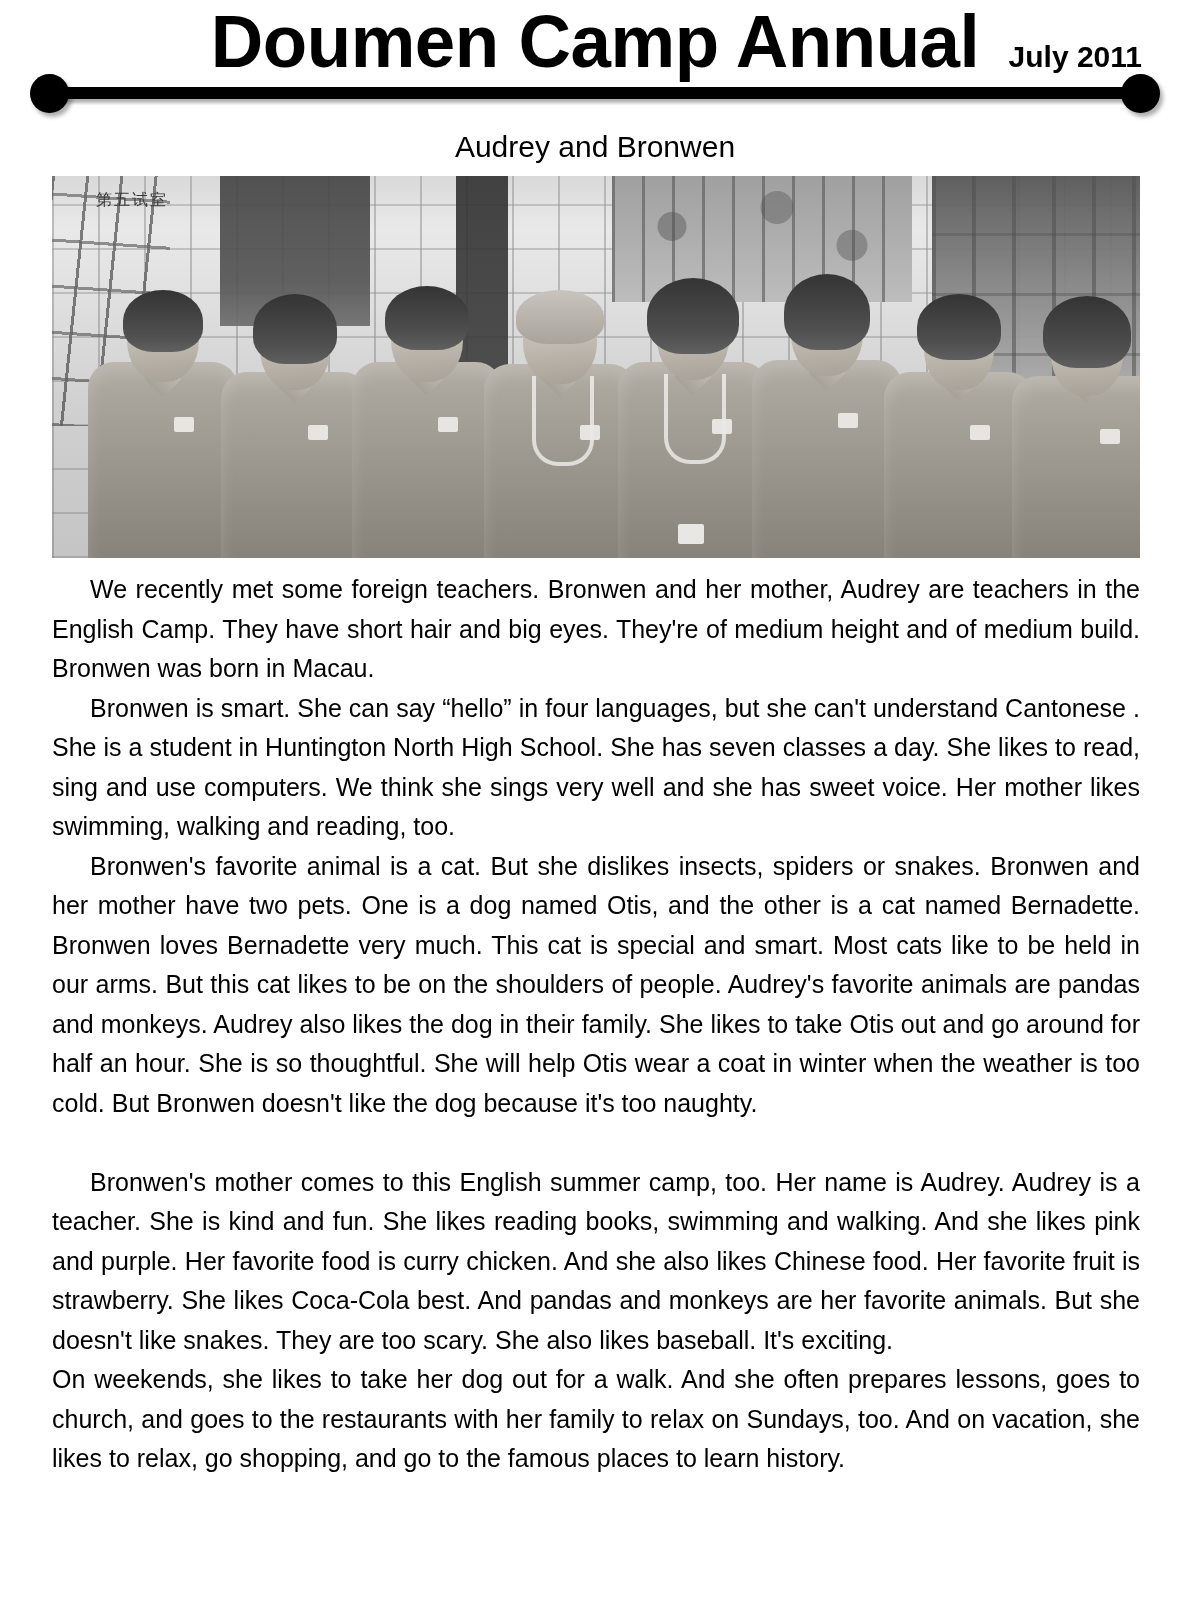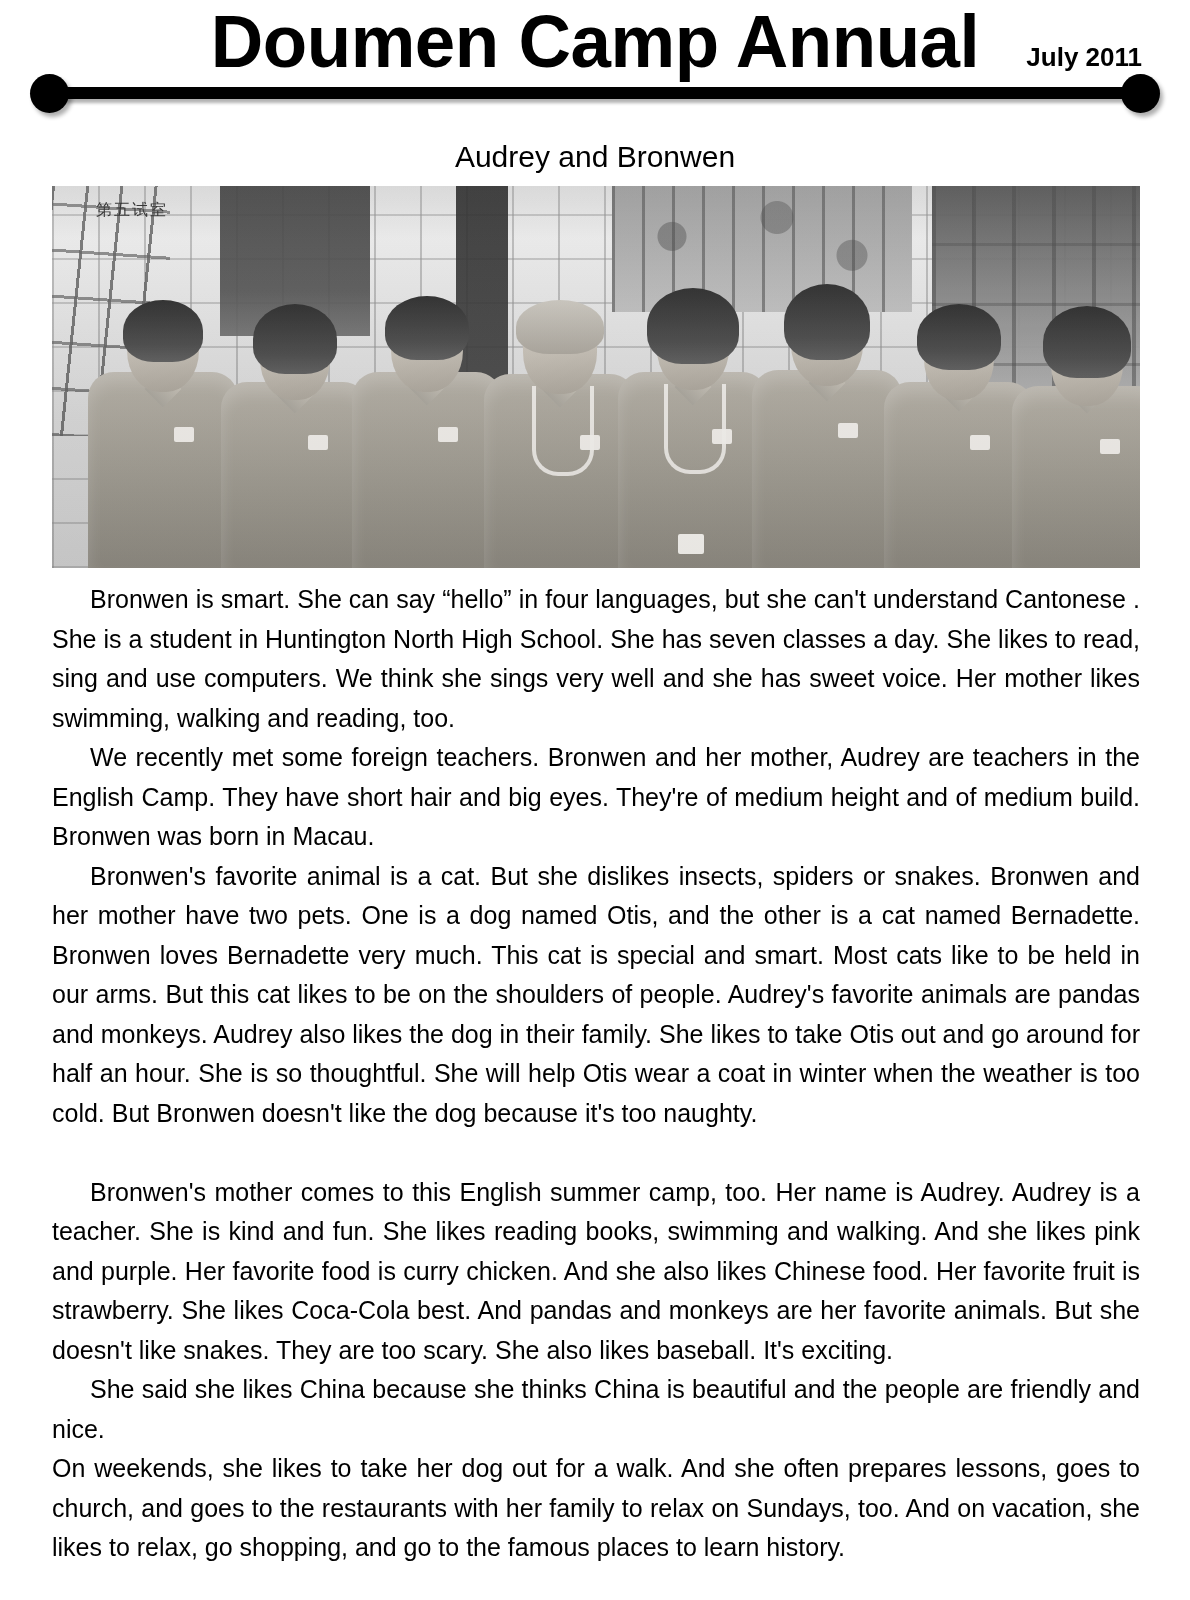--- a/index.html
+++ b/index.html
@@ -40,21 +40,21 @@
     letter-spacing: -0.5px;
     transform: scaleX(0.97);
     white-space: nowrap;
   }
   .masthead-date {
     position: absolute;
     right: 48px;
     top: 42px;
     font-family: "Liberation Sans", sans-serif;
     font-weight: bold;
-    font-size: 26px;
+    font-size: 30px;
     line-height: 30px;
     white-space: nowrap;
   }
 
   
   .rule-wrap {
     position: absolute;
     left: 30px;
     right: 30px;
     top: 74px;
@@ -79,21 +79,21 @@
     box-shadow: 3px 4px 4px rgba(0,0,0,0.32);
   }
   .rule-cap.left  { left: 0px; }
   .rule-cap.right { right: 0px; }
 
   
   .subtitle {
     text-align: center;
     font-size: 30px;
     line-height: 38px;
-    margin-top: 26px;
+    margin-top: 16px;
     margin-bottom: 10px;
   }
 
   
   .photo-frame {
     position: relative;
     width: 1088px;
     height: 382px;
     margin: 0 auto 0 52px;
     overflow: hidden;
@@ -361,22 +361,21 @@
         <div class="collar" style="top:114px;"></div>
         <div class="head" style="width:72px;height:92px;bottom:162px;"></div>
         <div class="hair" style="width:88px;height:72px;bottom:190px;"></div>
         <div class="patch" style="left:88px;bottom:114px;"></div>
       </div>
     </div>
     <div class="photo-grade"></div>
   </div>
 
   <div class="article">
+    <p class="para">We recently met some foreign teachers. Bronwen and her mother, Audrey are teachers in the English Camp. They have short hair and big eyes. They're of medium height and of medium build. Bronwen was born in Macau.</p>
     <p class="para">Bronwen is smart. She can say “hello” in four languages, but she can't understand Cantonese . She is a student in Huntington North High School. She has seven classes a day. She likes to read, sing and use computers. We think she sings very well and she has sweet voice. Her mother likes swimming, walking and reading, too.</p>
-    <p class="para">We recently met some foreign teachers. Bronwen and her mother, Audrey are teachers in the English Camp. They have short hair and big eyes. They're of medium height and of medium build. Bronwen was born in Macau.</p>
     <p class="para">Bronwen's favorite animal is a cat. But she dislikes insects, spiders or snakes. Bronwen and her mother have two pets. One is a dog named Otis, and the other is a cat named Bernadette. Bronwen loves Bernadette very much. This cat is special and smart. Most cats like to be held in our arms. But this cat likes to be on the shoulders of people. Audrey's favorite animals are pandas and monkeys. Audrey also likes the dog in their family. She likes to take Otis out and go around for half an hour. She is so thoughtful. She will help Otis wear a coat in winter when the weather is too cold. But Bronwen doesn't like the dog because it's too naughty.</p>
     <p class="para gap-before">Bronwen's mother comes to this English summer camp, too. Her name is Audrey. Audrey is a teacher. She is kind and fun. She likes reading books, swimming and walking. And she likes pink and purple. Her favorite food is curry chicken. And she also likes Chinese food. Her favorite fruit is strawberry. She likes Coca-Cola best. And pandas and monkeys are her favorite animals. But she doesn't like snakes. They are too scary. She also likes baseball. It's exciting.</p>
-    <p class="para">She said she likes China because she thinks China is beautiful and the people are friendly and nice.</p>
     <p class="para no-indent">On weekends, she likes to take her dog out for a walk. And she often prepares lessons, goes to church, and goes to the restaurants with her family to relax on Sundays, too. And on vacation, she likes to relax, go shopping, and go to the famous places to learn history.</p>
 
   </div>
 
 </div>
 
 </body></html>

